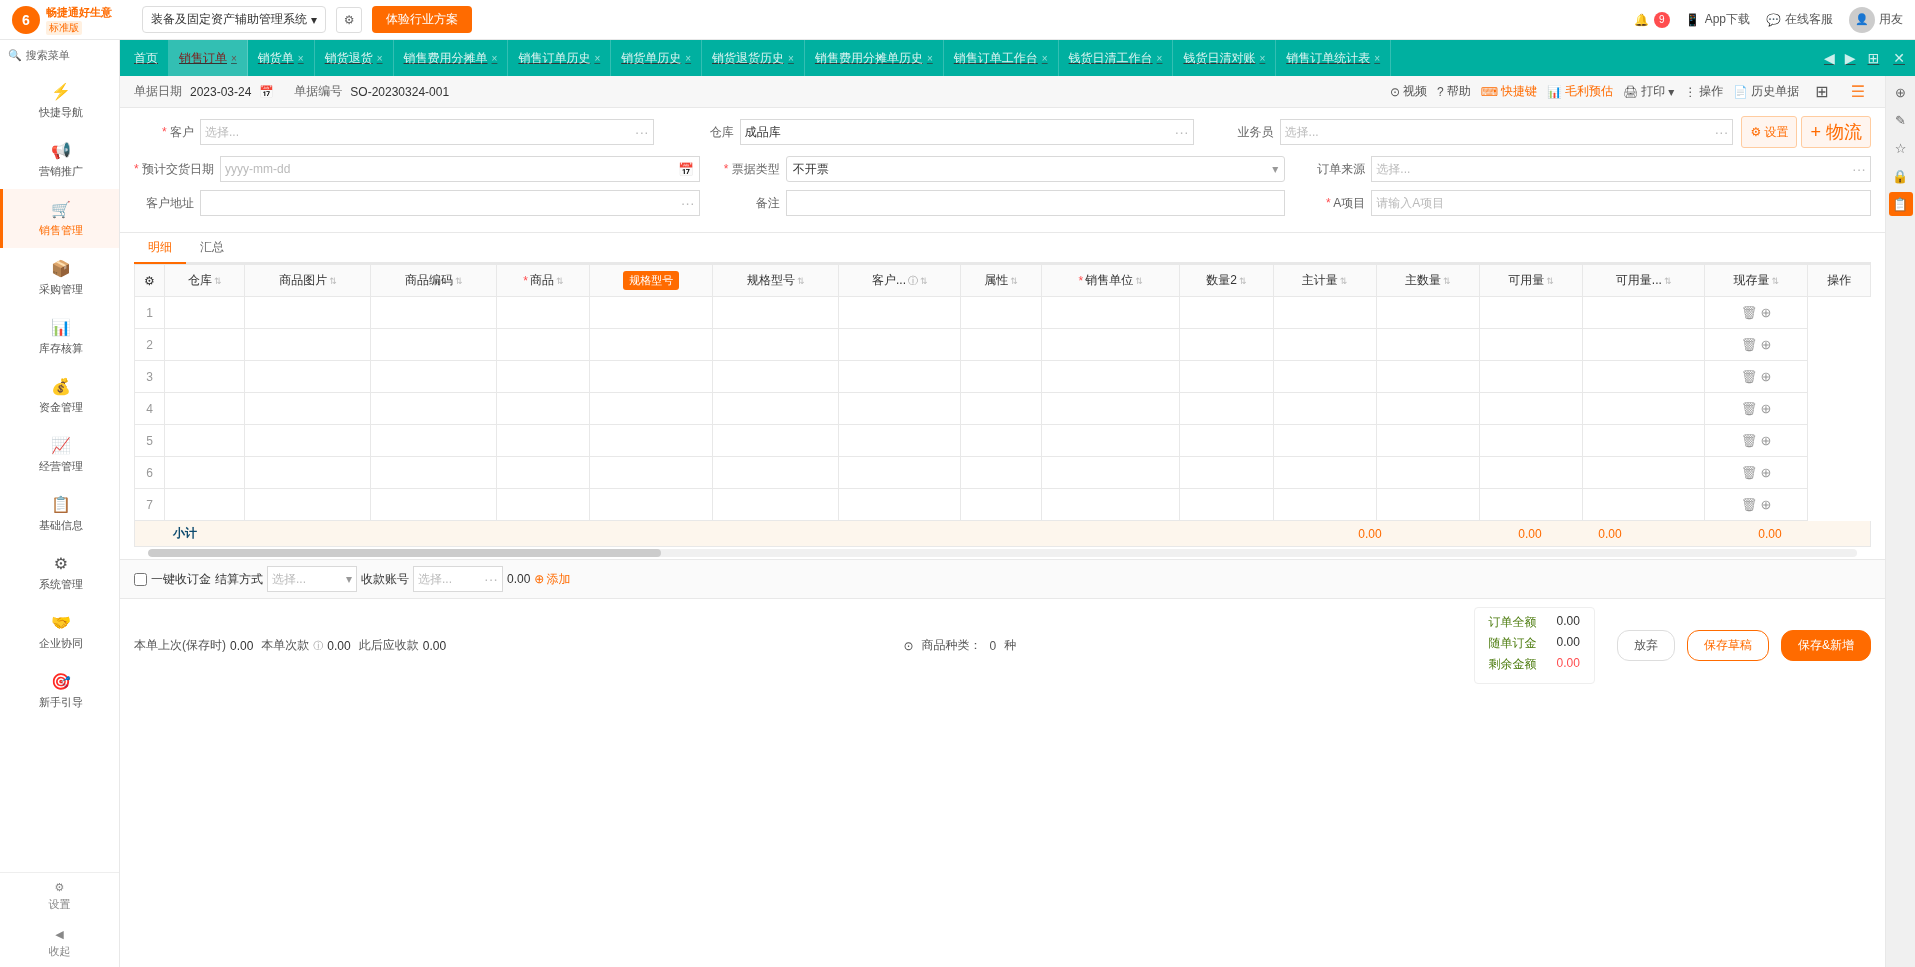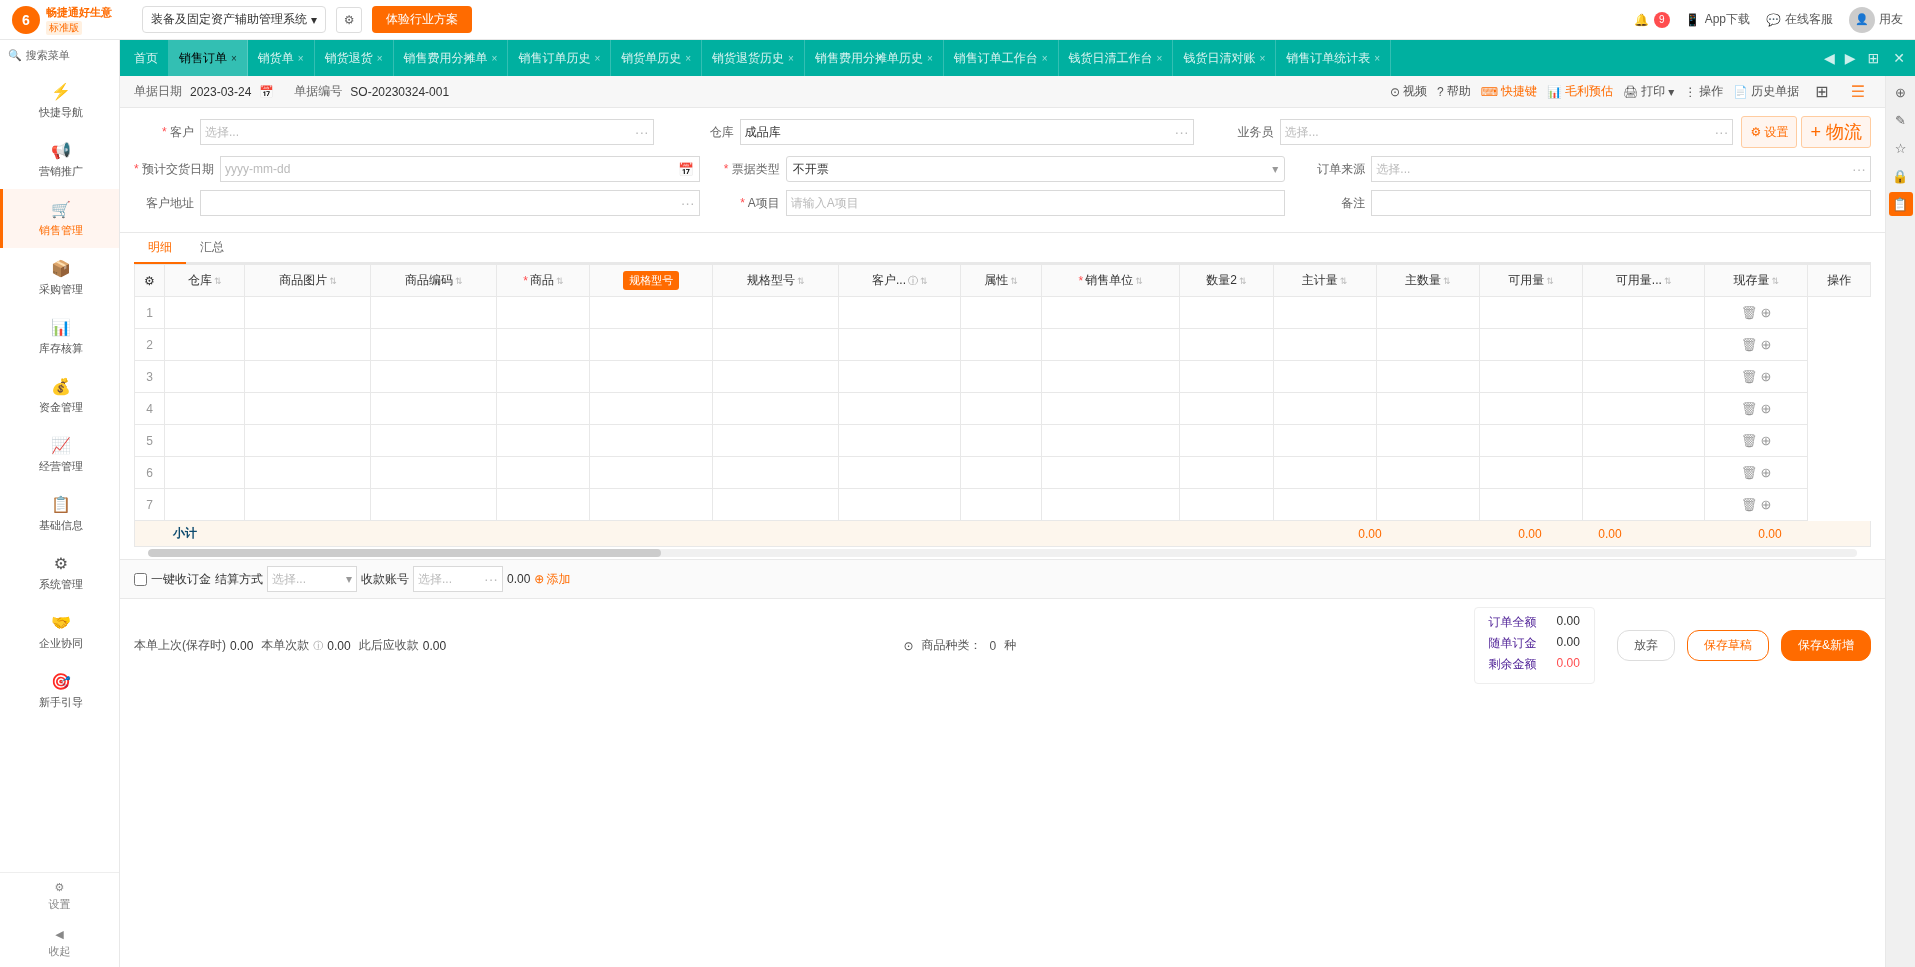--- a/index.html
+++ b/index.html
@@ -102,29 +102,30 @@
       display: flex; flex-direction: column;
       overflow: hidden;
     }
 
     
     .tab-bar {
       background: #00b0a0;
       display: flex; align-items: center;
       height: 36px; padding: 0 4px;
       overflow: hidden;
+      text-decoration: underline;
     }
     .tab-item {
       display: flex; align-items: center;
       padding: 0 10px; height: 100%; cursor: pointer;
       color: rgba(255,255,255,0.85); font-size: 12px;
       white-space: nowrap; gap: 4px;
       border-right: 1px solid rgba(255,255,255,0.2);
     }
-    .tab-item.active { background: rgba(255,255,255,0.2); color: #000000; font-weight: 500; }
+    .tab-item.active { background: rgba(255,255,255,0.2); color: #7f1d1d; font-weight: 500; }
     .tab-close { font-size: 10px; opacity: 0.7; }
     .tab-nav-btn {
       color: #fff; background: none; border: none; cursor: pointer;
       font-size: 14px; padding: 0 4px; opacity: 0.8;
     }
     .tab-bar-right {
       margin-left: auto;
       display: flex; align-items: center; gap: 2px;
     }
     .tab-bar-icon {
@@ -285,21 +286,21 @@
       padding: 8px 14px;
       border-top: 1px solid #e8e8e8;
       background: #fff;
     }
     .footer-info {
       display: flex; gap: 8px; font-size: 12px; color: #555;
     }
     .footer-info-item { display: flex; align-items: center; gap: 4px; }
     .footer-actions { margin-left: auto; display: flex; align-items: center; gap: 12px; }
     .summary-row { display: flex; justify-content: space-between; gap: 20px; margin-bottom: 4px; }
-    .summary-label { color: #4c1d95; }
+    .summary-label { color: #4d7c0f; }
     .summary-value { color: #333; }
     .summary-value.highlight { color: #ff4d4f; }
 
     .action-btn {
       border-radius: 12px; padding: 6px 16px;
       font-size: 12px; cursor: pointer; border: 1px solid #ddd;
       background: #fff; color: #555;
     }
     .action-btn.primary { background: #ff6b00; color: #fff; border-color: #ff6b00; }
     .action-btn.outline-orange { border-color: #ff6b00; color: #ff6b00; background: #fff; }
@@ -596,29 +597,29 @@
 
           <div class="form-row">
             <div class="form-field">
               <span class="field-label">客户地址</span>
               <div class="field-input-wrap">
                 <input type="text" style="">
                 <span class="field-dots">···</span>
               </div>
             </div>
             <div class="form-field" style="margin-left:20px;">
+              <span class="field-label">备注</span>
+              <div class="field-input-wrap">
+                <input type="text" style="flex: 2 1 0%;">
+              </div>
+            </div>
+            <div class="form-field" style="margin-left:20px;">
               <span class="field-label required">A项目</span>
               <div class="field-input-wrap">
                 <input type="text" placeholder="请输入A项目" style="">
-              </div>
-            </div>
-            <div class="form-field" style="margin-left:20px;">
-              <span class="field-label">备注</span>
-              <div class="field-input-wrap">
-                <input type="text" style="flex: 2 1 0%;">
               </div>
             </div>
           </div>
 
         </div>
 
         <div class="table-area">
           <div class="table-tabs">
             <div class="table-tab active">明细</div>
             <div class="table-tab">汇总</div>

